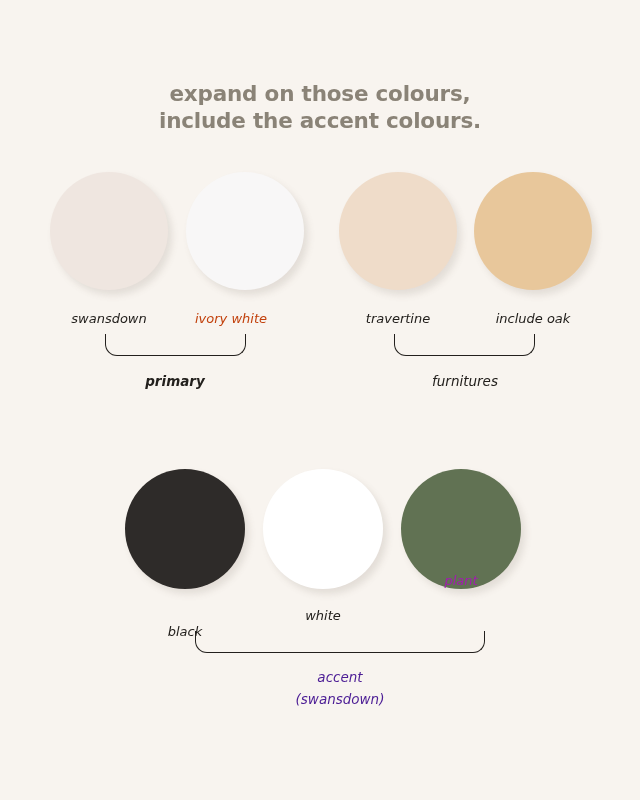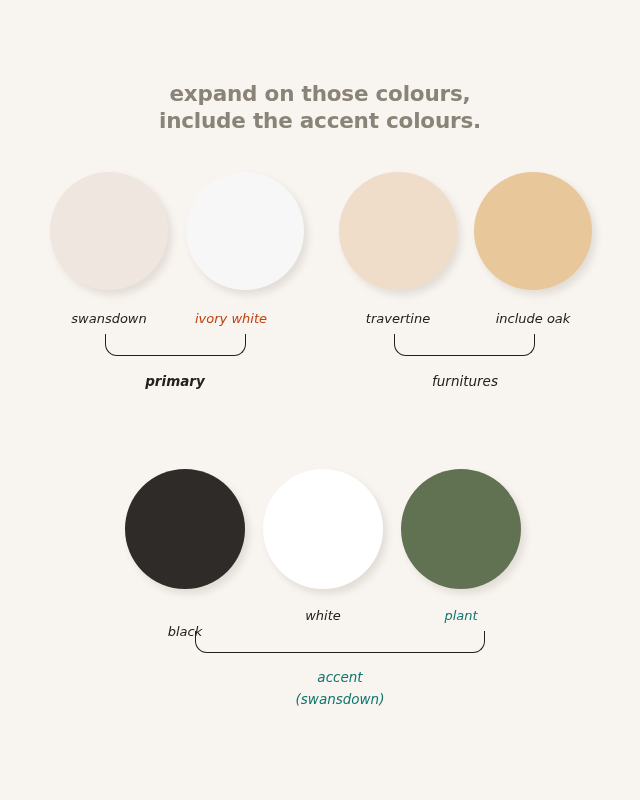--- a/index.html
+++ b/index.html
@@ -113,21 +113,21 @@
 
 <div>
 
   <div class="swatch" style="left: 125px; top: 469px; width: 120px; height: 120px; background: rgb(46, 43, 41);"></div>
   <div class="swatch-label" style="left: 105px; top: 624px; width: 160px; color: rgb(35, 32, 29);">black</div>
 
   <div class="swatch" style="left: 263px; top: 469px; width: 120px; height: 120px; background: rgb(255, 255, 255);"></div>
   <div class="swatch-label" style="left: 243px; top: 608px; width: 160px; color: rgb(35, 32, 29);">white</div>
 
   <div class="swatch" style="left: 401px; top: 469px; width: 120px; height: 120px; background: rgb(97, 114, 83);"></div>
-  <div class="swatch-label" style="left: 381px; top: 608px; width: 160px; color: #0f766e;">plant</div>
+  <div class="swatch-label" style="left: 381px; top: 573px; width: 160px; color: #a21caf;">plant</div>
 
   <div class="bracket" style="left: 195px; top: 631px; width: 290px; height: 22px; border-top: none; border-right-color: rgb(35, 32, 29); border-bottom-color: rgb(35, 32, 29); border-left-color: rgb(35, 32, 29);"></div>
 
-  <div class="group-label" style="left: 260px; top: 666px; width: 160px; color: #0f766e;">
+  <div class="group-label" style="left: 260px; top: 666px; width: 160px; color: #4c1d95;">
     <div>accent</div>
     <div>(swansdown)</div>
   </div>
 </div>
 
 </body></html>

